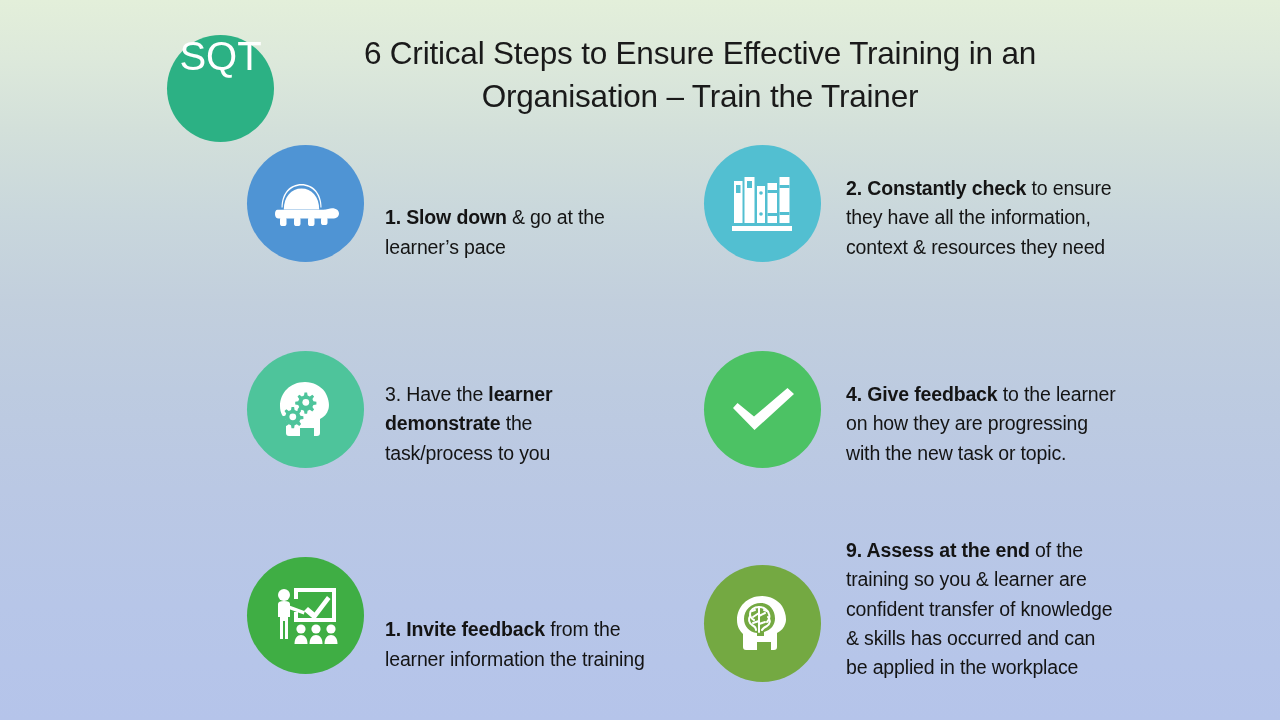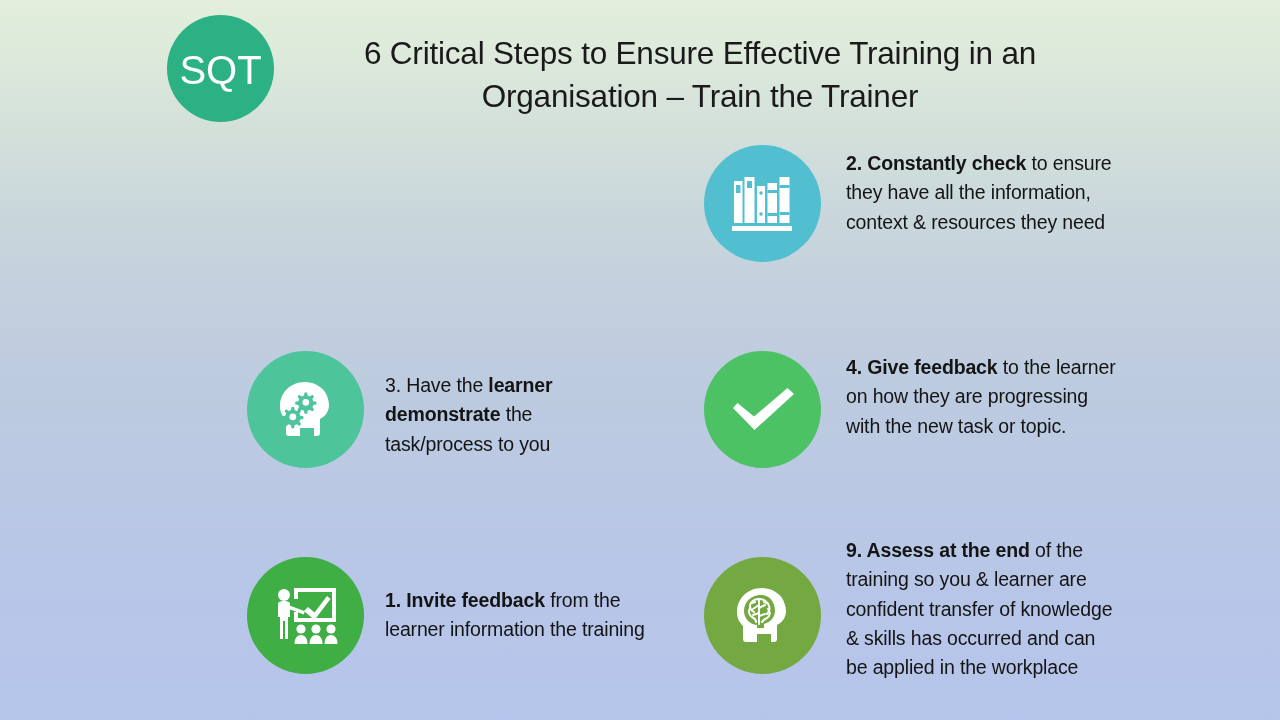--- a/index.html
+++ b/index.html
@@ -21,25 +21,25 @@
   }
 
   
   .header {
     position:absolute;
     left:0; top:0;
     width:1280px; height:140px;
   }
   .logo {
     position:absolute;
-    left:167px; top:15px;
+    left:167px; top:35px;
     width:107px; height:107px;
     border-radius:50%;
     background:#2cb184;
-    display:flex; align-items:center; justify-content:center;
+    display:flex; justify-content:center;
   }
   .logo-text {
     color:#ffffff;
     font-size:40px;
     letter-spacing:0px;
     font-family:"Liberation Sans", sans-serif;
     font-weight:400;
     line-height:1;
     transform:translateY(1px);
   }
@@ -58,21 +58,21 @@
 
   
   .grid {
     position:absolute;
     left:0; top:140px;
     width:1280px; height:580px;
   }
   .step {
     position:absolute;
     display:flex;
-    align-items:flex-start;
+    align-items:flex-end;
   }
   .circle {
     width:117px; height:117px;
     border-radius:50%;
     flex:0 0 117px;
     display:flex; align-items:center; justify-content:center;
     position:relative;
   }
   .circle svg { display:block; }
   .step-text {
@@ -106,20 +106,37 @@
 
   <div class="logo">
     <span class="logo-text">SQT</span>
   </div>
 
   <div class="title">6 Critical Steps to Ensure Effective Training in an Organisation – Train the Trainer</div>
 </div>
 
 <div class="grid">
 
+  <div class="step col-left row-1">
+    <div class="circle" style="background:#4f94d4;">
+      <svg width="70" height="46" viewBox="0 0 70 46">
+        <path fill="#ffffff" d="M10.5 26.5 C10.5 12 19 3 30.5 3 C42 3 50.5 12 50.5 26.5 Z"></path>
+        <path fill="#4f94d4" d="M11.6 27.2 C11.6 13.2 19.8 4.6 30.5 4.6 C41.2 4.6 49.4 13.2 49.4 27.2 Z"></path>
+        <path fill="#ffffff" d="M12.8 28.6 C12.8 15.5 20.4 7.4 30.5 7.4 C40.6 7.4 48.2 15.5 48.2 28.6 Z"></path>
+        <path fill="#ffffff" d="M6.5 28.8 L52 28.8 C56 28.8 58.5 27.2 61 27.2 C65.5 27.2 68 29.6 68 32.6 C68 35.6 65.5 37.6 61.5 37.6 L7.5 37.6 C5.5 37.6 4 35.8 4 33.2 C4 30.6 4.8 28.8 6.5 28.8 Z"></path>
+        <rect fill="#ffffff" x="9" y="36" width="6.5" height="9" rx="2.6"></rect>
+        <rect fill="#ffffff" x="23" y="36" width="6.5" height="9" rx="2.6"></rect>
+        <rect fill="#ffffff" x="37" y="36" width="6.5" height="9" rx="2.6"></rect>
+        <rect fill="#ffffff" x="50" y="36" width="6.5" height="8" rx="2.6"></rect>
+      </svg>
+    </div>
+    <div class="step-text txt-wrap-1">
+      <b>1. Slow down</b><span> &amp; go at the learner’s pace</span>
+    </div>
+  </div>
 
   <div class="step col-right row-1">
     <div class="circle" style="background:#52bfd1;">
       <svg width="62" height="60" viewBox="0 0 62 60">
         <rect fill="#ffffff" x="2" y="7" width="8.5" height="42"></rect>
         <rect fill="#52bfd1" x="4" y="11" width="4.5" height="8"></rect>
         <rect fill="#ffffff" x="12.5" y="3" width="10" height="46"></rect>
         <rect fill="#52bfd1" x="15" y="7" width="5" height="7"></rect>
         <rect fill="#ffffff" x="25" y="12" width="8" height="37"></rect>
         <circle fill="#52bfd1" cx="29" cy="19" r="1.8"></circle>

